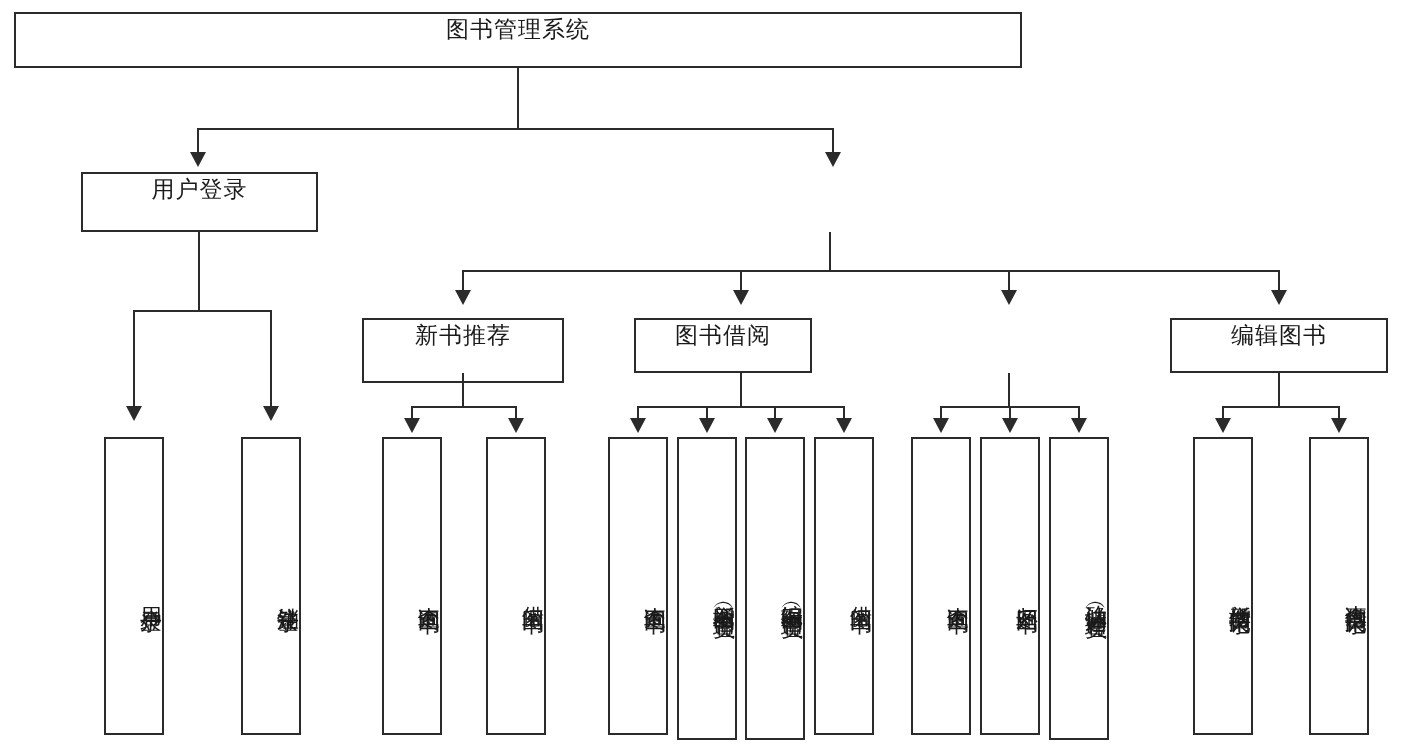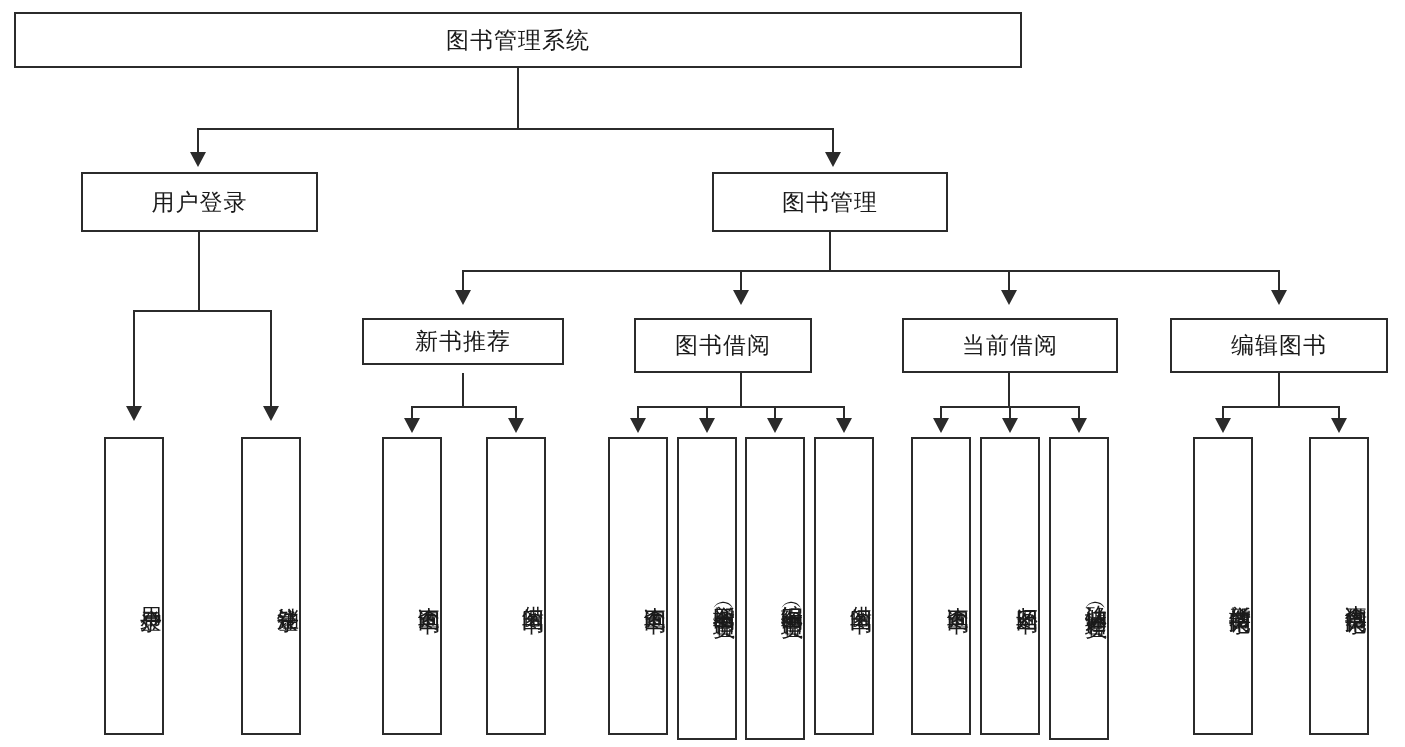--- a/index.html
+++ b/index.html
@@ -16,21 +16,21 @@
     height: 747px;
     background: #ffffff;
     overflow: hidden;
   }
   .node {
     position: absolute;
     box-sizing: border-box;
     border: 2px solid #2b2b2b;
     background: #ffffff;
     display: flex;
-    align-items: center;
+    align-items: flex-start;
     justify-content: center;
     color: #1a1a1a;
   }
   .node.horiz {
     font-size: 23px;
     letter-spacing: 1px;
   }
   .node.vert {
     writing-mode: vertical-rl;
     text-orientation: upright;
@@ -81,51 +81,45 @@
 
   <div class="edge h" style="left:197px; top:128px; width:637px; height:2px;"></div>
 
   <div class="edge v" style="left:197px; top:128px; width:2px; height:26px;"></div>
   <div class="arrow" style="left:190px; top:152px;"></div>
   <div class="edge v" style="left:832px; top:128px; width:2px; height:26px;"></div>
   <div class="arrow" style="left:825px; top:152px;"></div>
 
   <div class="node horiz" style="left:81px; top:172px; width:237px; height:60px;">
     <span>用户登录</span>
-  </div>
-  <div class="node horiz" style="left:712px; top:172px; width:236px; height:60px;">
-    <span>图书管理</span>
   </div>
 
   <div class="edge v" style="left:198px; top:232px; width:2px; height:80px;"></div>
   <div class="edge h" style="left:133px; top:310px; width:139px; height:2px;"></div>
   <div class="edge v" style="left:133px; top:310px; width:2px; height:98px;"></div>
   <div class="arrow" style="left:126px; top:406px;"></div>
   <div class="edge v" style="left:270px; top:310px; width:2px; height:98px;"></div>
   <div class="arrow" style="left:263px; top:406px;"></div>
 
   <div class="edge v" style="left:829px; top:232px; width:2px; height:40px;"></div>
   <div class="edge h" style="left:462px; top:270px; width:818px; height:2px;"></div>
   <div class="edge v" style="left:462px; top:270px; width:2px; height:22px;"></div>
   <div class="arrow" style="left:455px; top:290px;"></div>
   <div class="edge v" style="left:740px; top:270px; width:2px; height:22px;"></div>
   <div class="arrow" style="left:733px; top:290px;"></div>
   <div class="edge v" style="left:1008px; top:270px; width:2px; height:22px;"></div>
   <div class="arrow" style="left:1001px; top:290px;"></div>
   <div class="edge v" style="left:1278px; top:270px; width:2px; height:22px;"></div>
   <div class="arrow" style="left:1271px; top:290px;"></div>
 
-  <div class="node horiz" style="left:362px; top:318px; width:202px; height:47px;">
+  <div class="node horiz" style="left:362px; top:318px; width:202px; height:65px;">
     <span>新书推荐</span>
   </div>
   <div class="node horiz" style="left:634px; top:318px; width:178px; height:55px;">
     <span>图书借阅</span>
-  </div>
-  <div class="node horiz" style="left:902px; top:318px; width:216px; height:55px;">
-    <span>当前借阅</span>
   </div>
   <div class="node horiz" style="left:1170px; top:318px; width:218px; height:55px;">
     <span>编辑图书</span>
   </div>
 
   <div class="edge v" style="left:462px; top:373px; width:2px; height:35px;"></div>
   <div class="edge h" style="left:411px; top:406px; width:106px; height:2px;"></div>
   <div class="edge v" style="left:411px; top:406px; width:2px; height:14px;"></div>
   <div class="arrow" style="left:404px; top:418px;"></div>
   <div class="edge v" style="left:515px; top:406px; width:2px; height:14px;"></div>

